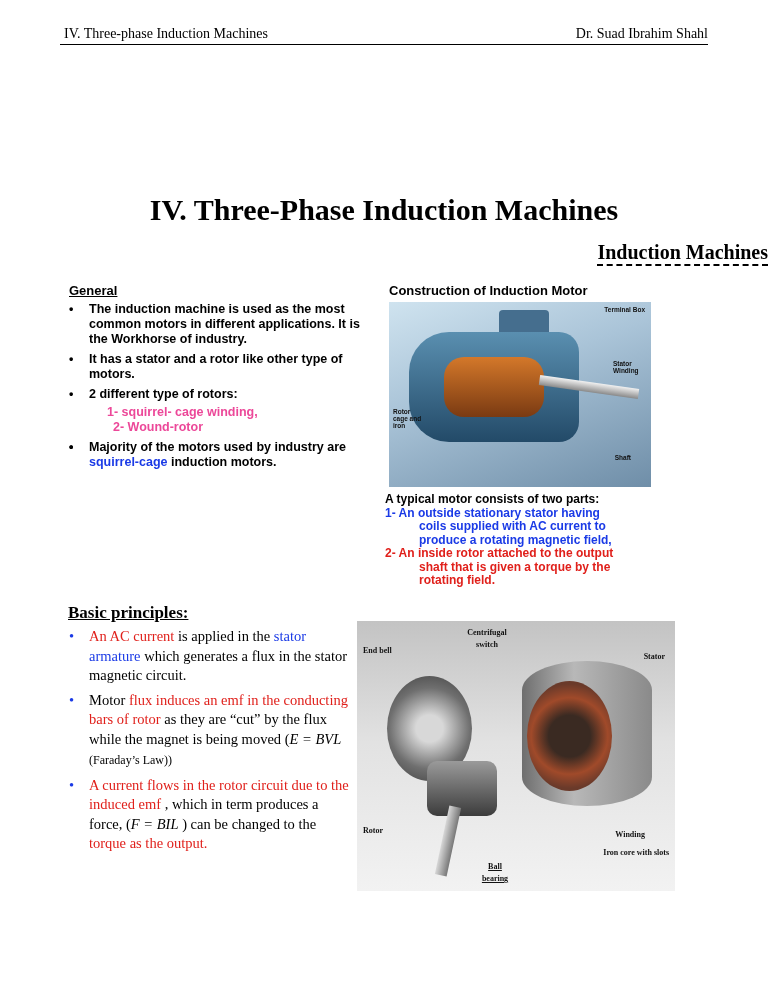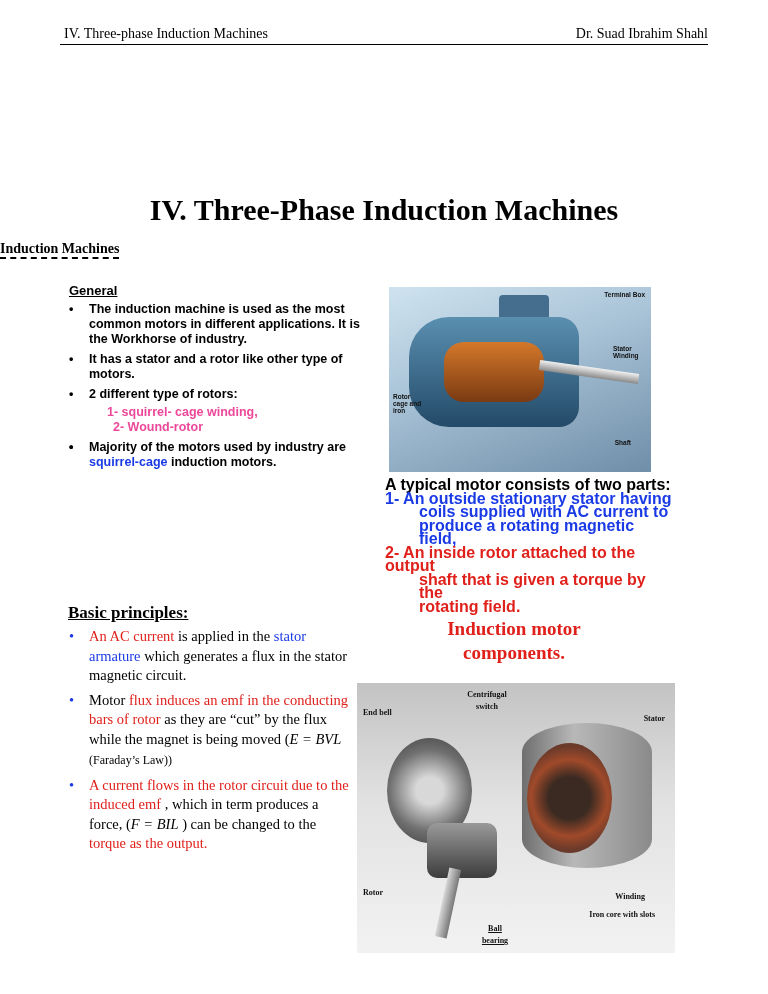--- a/index.html
+++ b/index.html
@@ -1,41 +1,41 @@
 <!DOCTYPE html>
 <html><head>
 <meta charset="utf-8">
 <style>
   html, body { margin: 0; padding: 0; background: #ffffff; }
   body { width: 768px; height: 994px; position: relative; overflow: hidden; font-family: "Liberation Serif", serif; color: #000; }
   .header { position: absolute; top: 22px; left: 60px; right: 60px; height: 22px; border-bottom: 1px solid #000; font-size: 14px; }
   .header .left { position: absolute; left: 4px; top: 4px; }
   .header .right { position: absolute; right: 0; top: 4px; }
   .title { position: absolute; top: 193px; left: 0; width: 768px; text-align: center; font-size: 30px; font-weight: bold; }
-  .subtitle { position: absolute; top: 241px; left: 0; width: 768px; text-align: left; font-size: 14px; font-weight: bold; }
+  .subtitle { position: absolute; top: 241px; left: 0; width: 768px; text-align: right; font-size: 20px; font-weight: bold; }
   .subtitle span { border-bottom: 2px dashed #000; padding-bottom: 1px; }
 
   .slide1 { position: absolute; top: 283px; left: 65px; width: 605px; height: 285px; background: #fff; font-family: "Liberation Sans", sans-serif; }
   .s1-left { position: absolute; left: 0; top: 0; width: 300px; }
   .s1-head { font-size: 13px; font-weight: bold; text-decoration: underline; margin-left: 4px; }
   .s1-list { margin: 4px 0 0 0; padding: 0; list-style: none; }
   .s1-list li { position: relative; padding-left: 24px; font-size: 12.5px; font-weight: bold; line-height: 15px; margin-bottom: 5px; }
   .s1-list li .bul { position: absolute; left: 4px; top: 0; }
   .s1-sub { color: #ec4899; font-weight: bold; font-size: 12.5px; line-height: 15px; }
   .blue { color: #1a3ae6; }
   .red { color: #e0201b; }
   .s1-right { position: absolute; left: 318px; top: 0; width: 290px; }
   .s1-rhead { font-size: 13px; font-weight: bold; margin-left: 6px; }
   .motor1 { position: relative; width: 262px; height: 185px; margin-top: 4px; margin-left: 6px; background: linear-gradient(160deg, #cfe3ef 0%, #aac4d8 40%, #6f8ea8 100%); overflow: hidden; }
   .motor1 .body { position: absolute; left: 20px; top: 30px; width: 170px; height: 110px; border-radius: 40px 20px 20px 40px; background: linear-gradient(180deg, #5a8fb0, #234a68); }
   .motor1 .core { position: absolute; left: 55px; top: 55px; width: 100px; height: 60px; border-radius: 20px; background: linear-gradient(180deg, #d4782a, #7a3a12); }
   .motor1 .shaft { position: absolute; left: 150px; top: 80px; width: 100px; height: 10px; background: linear-gradient(180deg, #f1f1f1, #8a8a8a); transform: rotate(8deg); }
   .motor1 .tbox { position: absolute; left: 110px; top: 8px; width: 50px; height: 30px; background: #456e8e; border-radius: 4px; }
   .motor1 .lbl { position: absolute; font-size: 6.5px; color: #111; font-weight: bold; line-height: 7px; }
-  .s1-rtext { font-size: 16px; font-weight: bold; line-height: 13.5px; margin-top: 6px; margin-left: 2px; }
+  .s1-rtext { font-size: 12px; font-weight: bold; line-height: 13.5px; margin-top: 6px; margin-left: 2px; }
   .s1-rtext .ind { padding-left: 34px; }
 
   .slide2 { position: absolute; top: 603px; left: 65px; width: 610px; height: 353px; font-family: "Liberation Serif", serif; }
   .s2-left { position: absolute; left: 0; top: 0; width: 290px; }
   .s2-head { font-size: 17px; font-weight: bold; text-decoration: underline; margin-left: 3px; }
   .s2-list { margin: 4px 0 0 0; padding: 0; list-style: none; }
   .s2-list li { position: relative; padding-left: 24px; font-size: 14.5px; line-height: 19.5px; margin-bottom: 5px; }
   .s2-list li .bul { position: absolute; left: 4px; top: 0; color: #1a3ae6; }
   .s2-right { position: absolute; left: 288px; top: 0; width: 322px; }
   .s2-title { text-align: center; color: #e0201b; font-size: 19px; font-weight: bold; line-height: 24px; margin-top: 14px; }
@@ -66,20 +66,21 @@
       <li><span class="bul">•</span><span>It has a stator and a rotor like other type of motors.</span></li>
       <li><span class="bul">•</span><span>2 different type of rotors:</span>
         <div class="s1-sub" style="padding-left:18px;margin-top:3px;">1- squirrel- cage  winding,</div>
         <div class="s1-sub" style="padding-left:24px;">2- Wound-rotor</div>
       </li>
       <li><span class="bul">•</span></li>
       <li><span class="bul">•</span><span>Majority of the motors used by industry are </span><span class="blue">squirrel-cage</span> <span>induction motors.</span></li>
     </ul>
   </div>
   <div class="s1-right">
+    <div class="s1-rhead">Construction of  Induction Motor</div>
     <div class="motor1">
       <div class="tbox"></div>
       <div class="body"></div>
       <div class="core"></div>
       <div class="shaft"></div>
       <div class="lbl" style="right:6px;top:4px;">Terminal Box</div>
       <div class="lbl" style="right:4px;top:58px;width:34px;">Stator Winding</div>
       <div class="lbl" style="left:4px;top:106px;width:30px;">Rotor cage and iron</div>
       <div class="lbl" style="right:20px;top:152px;">Shaft</div>
     </div>
@@ -98,32 +99,28 @@
 <div class="slide2">
   <div class="s2-left">
     <div class="s2-head">Basic principles:</div>
     <ul class="s2-list">
       <li><span class="bul">•</span><span class="red">An AC current</span><span> is applied in the </span><span class="blue">stator armature</span><span> which generates a flux in the stator magnetic circuit.</span></li>
       <li><span class="bul">•</span><span>Motor </span><span class="red">flux induces an emf in the conducting bars of rotor</span><span> as they are “cut” by the flux while the magnet is being moved (</span><i>E = BVL</i><span style="font-size:12px;"> (Faraday’s Law))</span></li>
       <li><span class="bul">•</span><span class="red">A current flows in the rotor circuit due to the induced emf</span><span> , which in term produces a force, (</span><i>F = BIL</i><span> ) can be changed to the </span><span class="red">torque as the output.</span></li>
     </ul>
   </div>
   <div class="s2-right">
-    <div class="s2-title">
-      <div>Induction motor</div>
-      <div>components.</div>
-    </div>
     <div class="photo">
       <div class="stator"></div>
       <div class="winding"></div>
       <div class="endbell"></div>
       <div class="rotor"></div>
       <div class="rshaft"></div>
       <div class="lbl" style="left:108px;top:6px;width:44px;">Centrifugal switch</div>
       <div class="lbl" style="left:6px;top:24px;">End bell</div>
       <div class="lbl" style="right:10px;top:30px;">Stator</div>
       <div class="lbl" style="left:6px;top:204px;">Rotor</div>
       <div class="lbl" style="right:30px;top:208px;">Winding</div>
-      <div class="lbl" style="right:20px;top:226px;">Iron core with slots</div>
+      <div class="lbl" style="right:6px;top:226px;">Iron core with slots</div>
       <div class="lbl" style="left:120px;top:240px;width:36px;text-decoration:underline;">Ball bearing</div>
     </div>
   </div>
 </div>
 
 </body></html>

